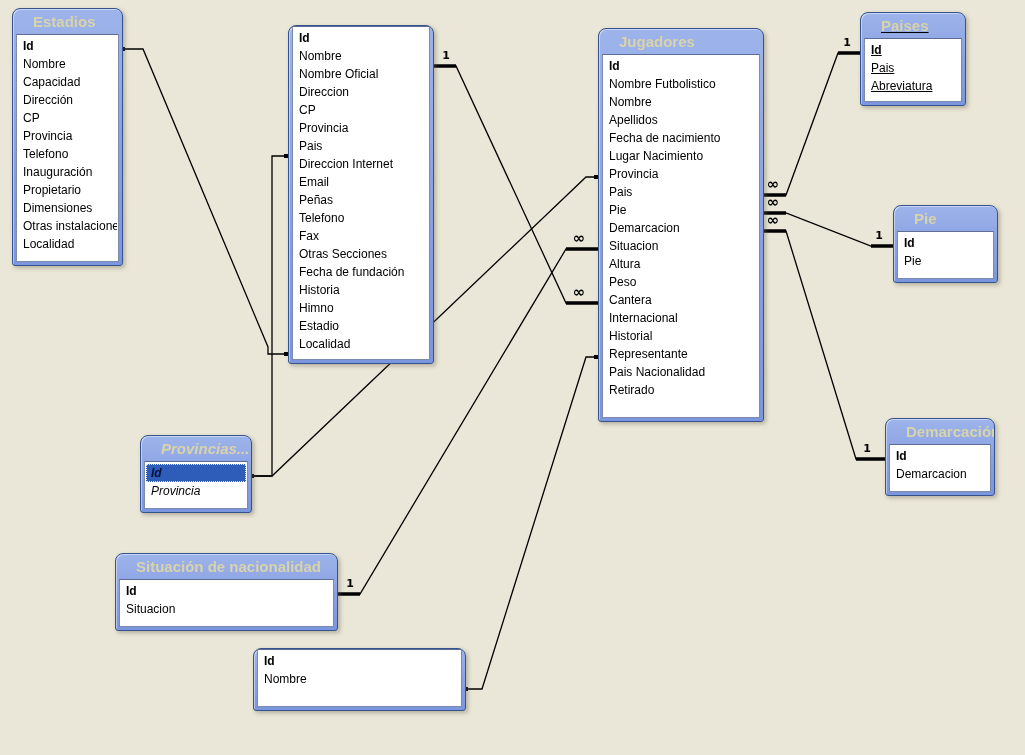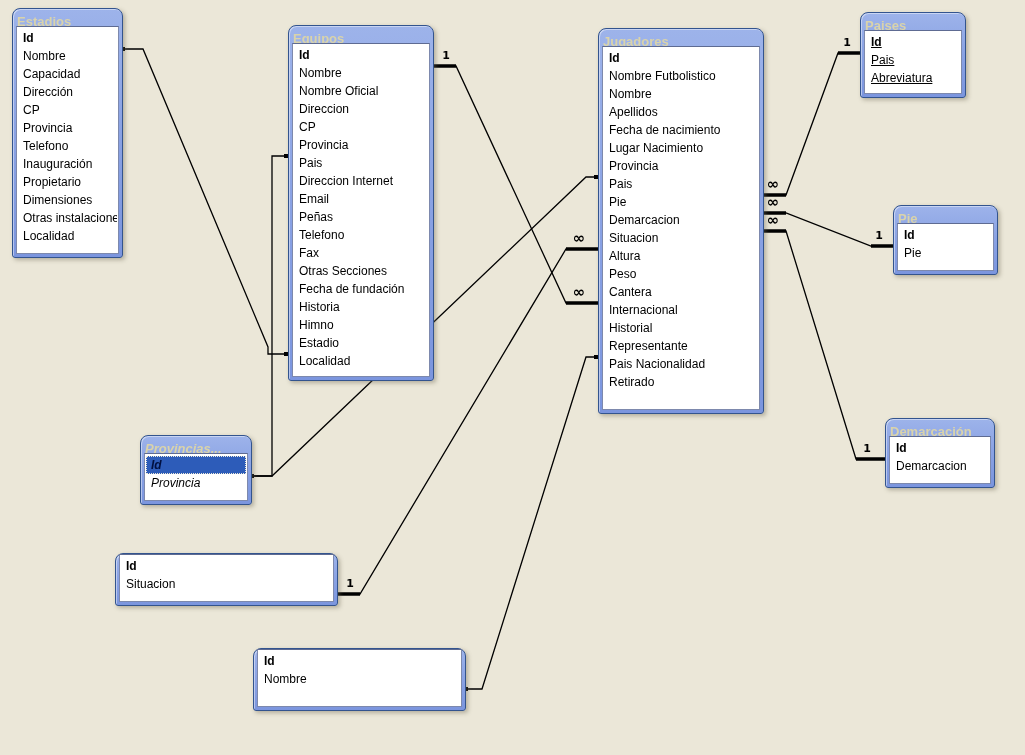--- a/index.html
+++ b/index.html
@@ -13,23 +13,23 @@
   #rel-svg{position:absolute;left:0;top:0;z-index:1;}
   .tbox{
     position:absolute;z-index:2;
     background:linear-gradient(180deg,#9db3ea 0%,#8ba3e4 45%,#7b95de 100%);
     border:1px solid #33548e;
     border-radius:8px 8px 3px 3px;
     box-shadow:2px 2px 4px rgba(110,105,85,0.45), inset 1px 1px 0 rgba(255,255,255,0.45);
     box-sizing:border-box;
   }
   .ttitle{
-    height:17px;line-height:25px;
-    padding:0 4px;
-    font-size:13px;font-weight:bold;
+    height:25px;line-height:25px;
+    padding:0 20px;
+    font-size:15px;font-weight:bold;
     color:#d9d3ab;
     white-space:nowrap;overflow:hidden;
     cursor:default;
   }
   .tfields{
     background:#ffffff;
     border:1px solid #7d89ad;
     border-top:1px solid #5e6b92;
     margin:0 3px 3px 3px;
     padding:2px 1px;
@@ -123,21 +123,20 @@
           <div class="frow">Provincia</div>
           <div class="frow">Telefono</div>
           <div class="frow">Inauguración</div>
           <div class="frow">Propietario</div>
           <div class="frow">Dimensiones</div>
           <div class="frow">Otras instalacione</div>
           <div class="frow">Localidad</div>
         </div>
       </div>
       <div class="tbox" style="left: 288px; top: 25px; width: 146px;">
-        <div class="ttitle">Equipos</div>
         <div class="tfields" style="padding-bottom: 6px;">
           <div class="frow pk">Id</div>
           <div class="frow">Nombre</div>
           <div class="frow">Nombre Oficial</div>
           <div class="frow">Direccion</div>
           <div class="frow">CP</div>
           <div class="frow">Provincia</div>
           <div class="frow">Pais</div>
           <div class="frow">Direccion Internet</div>
           <div class="frow">Email</div>
@@ -199,20 +198,21 @@
         </div>
       </div>
       <div class="tbox" style="left: 140px; top: 435px; width: 112px; font-style: italic;">
         <div class="ttitle">Provincias...</div>
         <div class="tfields" style="padding-bottom: 8px;">
           <div class="frow pk selected">Id</div>
           <div class="frow">Provincia</div>
         </div>
       </div>
       <div class="tbox" style="left: 115px; top: 553px; width: 223px;">
+        <div class="ttitle">Situación de nacionalidad</div>
         <div class="tfields" style="padding-bottom: 8px;">
           <div class="frow pk">Id</div>
           <div class="frow">Situacion</div>
         </div>
       </div>
       <div class="tbox" style="left: 253px; top: 648px; width: 213px;">
         <div class="tfields" style="padding-bottom: 18px;">
           <div class="frow pk">Id</div>
           <div class="frow">Nombre</div>
         </div>

